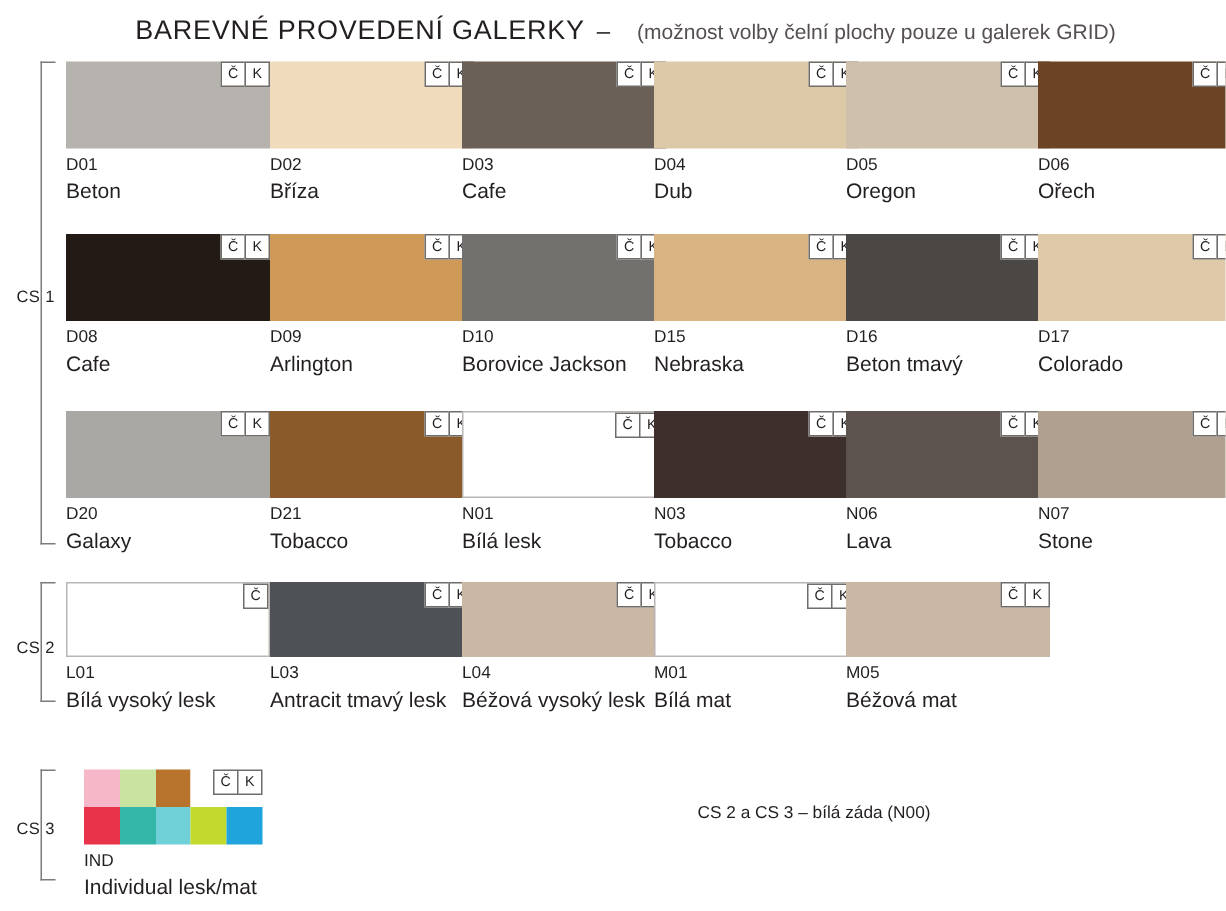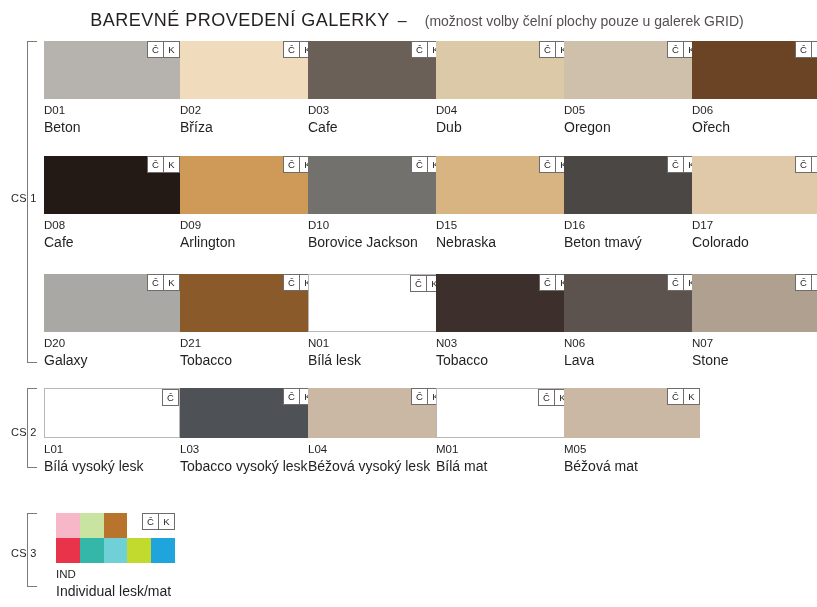--- a/index.html
+++ b/index.html
@@ -91,20 +91,21 @@
 <div class="group-label" style="left:11px;top:547px;">CS 3</div>
 <div class="bracket" style="left:27px;top:513px;height:72px;"></div>
 
 <div id="grid-cs1"></div>
 
 <div id="grid-cs2"></div>
 
 <div id="grid-cs3"></div>
 
 <div id="notes">
+  <div>CS 2 a CS 3 – bílá záda (N00)</div>
 </div>
 
 <div class="swatch" style="left: 44px; top: 41px;">
     <div class="chip" style="background: rgb(182, 179, 174);">
       <div class="badges">
         <div class="badge">Č</div>
         <div class="badge">K</div>
       </div>
     </div>
     <div class="code">D01</div>
@@ -290,21 +291,21 @@
     <div class="name">Bílá vysoký lesk</div>
   </div>
 <div class="swatch" style="left: 180px; top: 388px;">
     <div class="chip cs2" style="background: rgb(78, 82, 86);">
       <div class="badges">
         <div class="badge">Č</div>
         <div class="badge">K</div>
       </div>
     </div>
     <div class="code">L03</div>
-    <div class="name">Tobacco vysoký lesk</div>
+    <div class="name">Antracit tmavý lesk</div>
   </div>
 <div class="swatch" style="left: 308px; top: 388px;">
     <div class="chip cs2" style="background: rgb(203, 184, 164);">
       <div class="badges">
         <div class="badge">Č</div>
         <div class="badge">K</div>
       </div>
     </div>
     <div class="code">L04</div>
     <div class="name">Béžová vysoký lesk</div>

